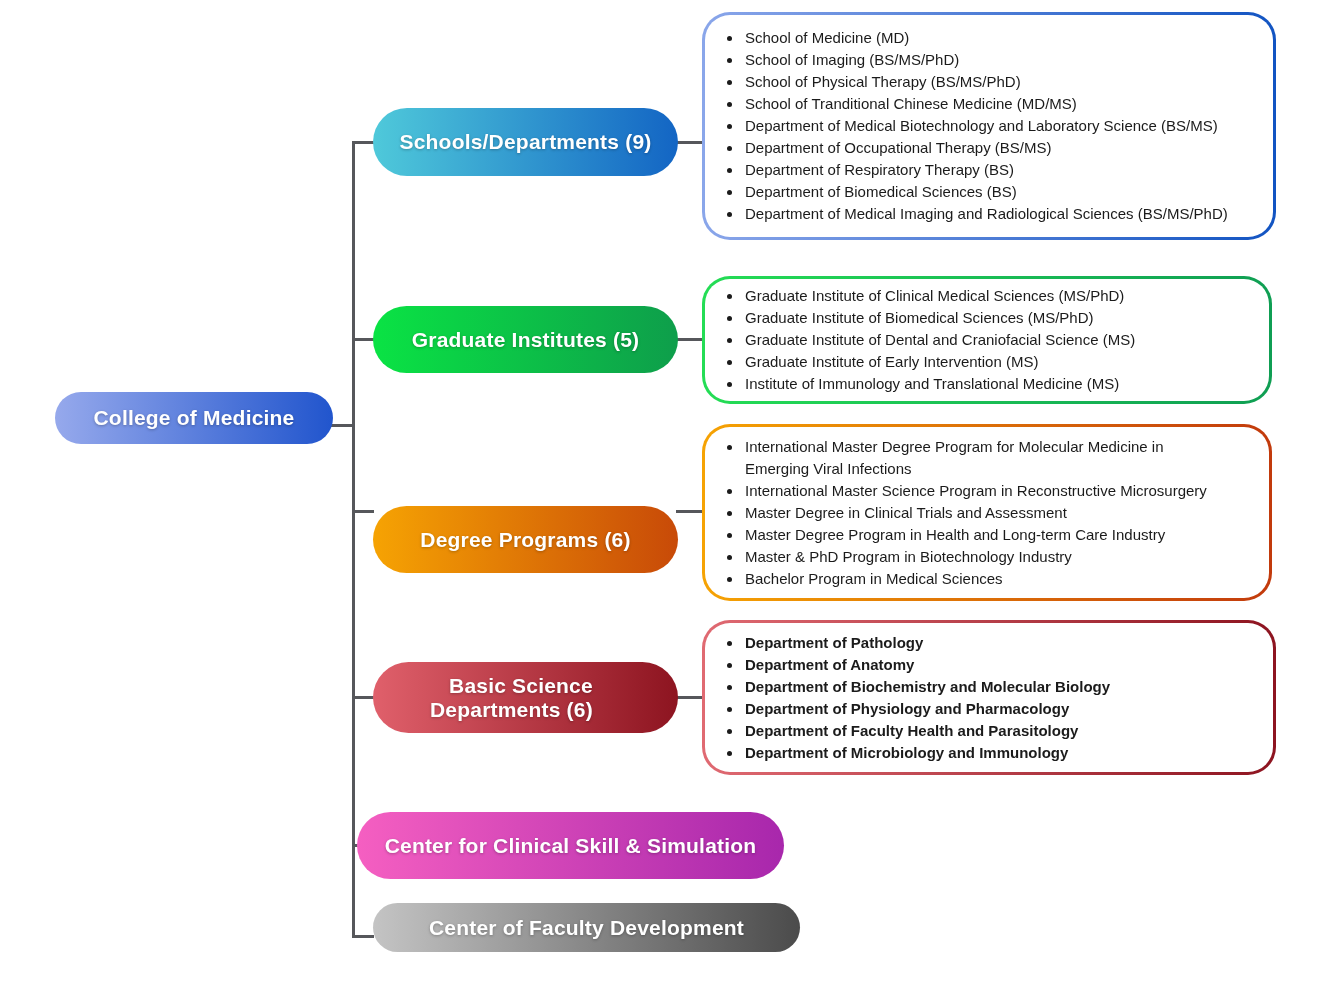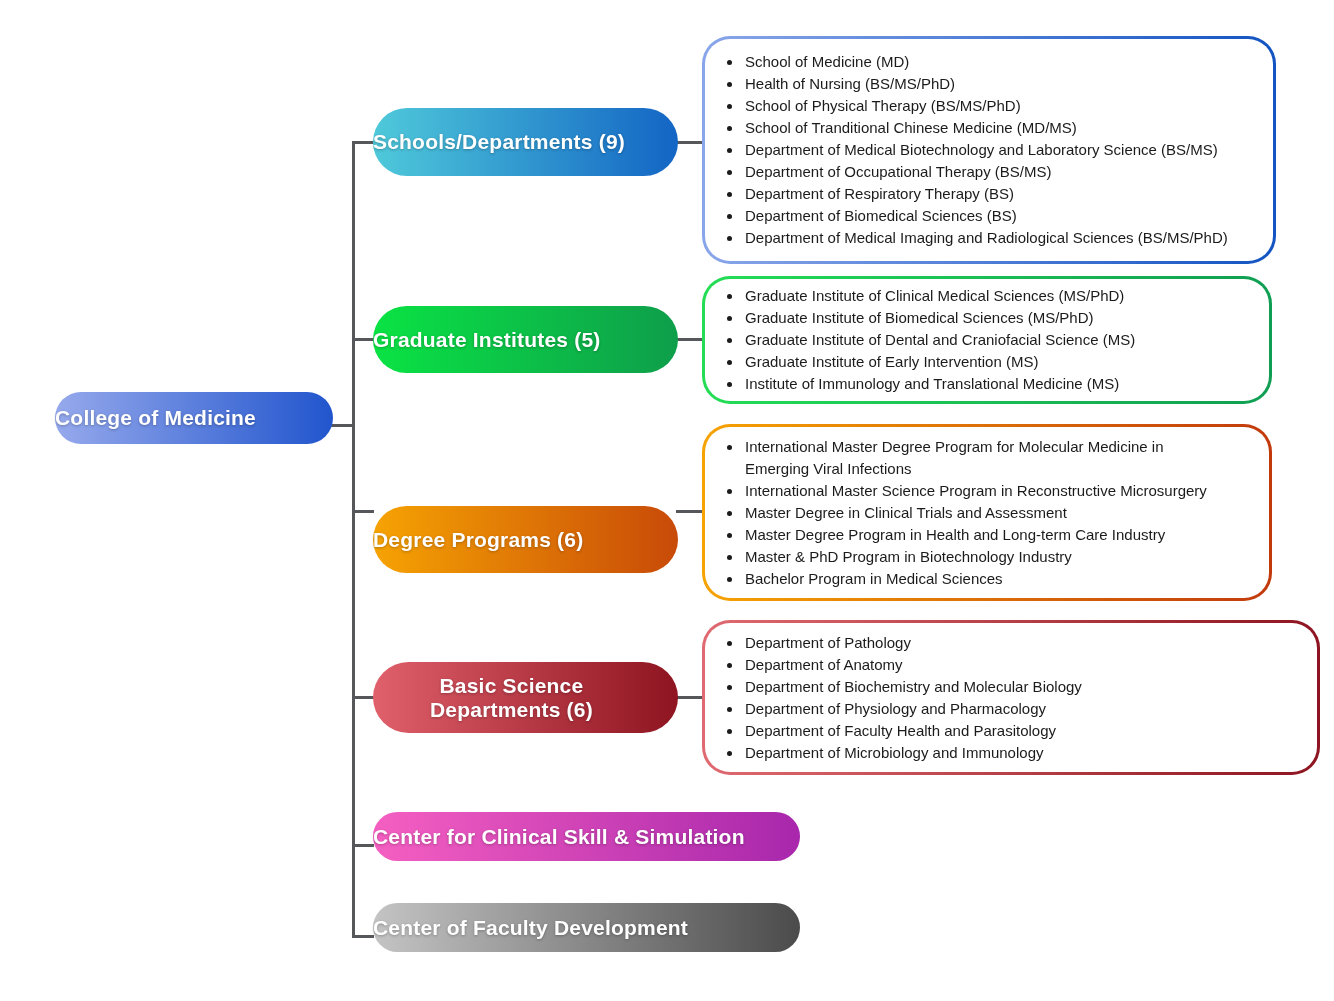--- a/index.html
+++ b/index.html
@@ -12,31 +12,32 @@
     overflow: hidden;
     --connector: #56575b;
     --list-text: #1b1b1b;
   }
   .line { position:absolute; background: var(--connector); }
   .pill {
     position: absolute;
     border-radius: 40px;
     display: flex;
     align-items: center;
+    justify-content: center;
     color: #ffffff;
     font-weight: bold;
     font-size: 21px;
     box-sizing: border-box;
   }
   .pill .lbl {
     white-space: pre-line;
     text-shadow: 0 1px 3px rgba(0,0,0,0.28);
     letter-spacing: 0.2px;
   }
-  .pill-left { justify-content: flex-start; padding-left: 57px; text-align: center; }
+  .pill-left { justify-content: flex-start; padding-left: 57px; text-align: right; }
   .lbox {
     position: absolute;
     border-radius: 28px;
     padding: 3px;
     box-sizing: border-box;
   }
   .lbox-inner {
     background: #ffffff;
     border-radius: 25px;
     width: 100%;
@@ -88,32 +89,32 @@
   <div class="pill" style="left: 373px; top: 306px; width: 305px; height: 67px; background: linear-gradient(90deg, rgb(10, 227, 68), rgb(14, 158, 75));">
     <span class="lbl">Graduate Institutes (5)</span>
   </div>
   <div class="pill" style="left: 373px; top: 506px; width: 305px; height: 67px; background: linear-gradient(90deg, rgb(246, 163, 3), rgb(200, 74, 8));">
     <span class="lbl">Degree Programs (6)</span>
   </div>
   <div class="pill pill-left" style="left: 373px; top: 662px; width: 305px; height: 71px; background: linear-gradient(90deg, rgb(224, 96, 107), rgb(141, 20, 32));">
     <span class="lbl">Basic Science
 Departments (6)</span>
   </div>
-  <div class="pill" style="left: 373px; top: 812px; width: 427px; height: 49px; background: linear-gradient(90deg, rgb(245, 95, 193), rgb(168, 39, 172));">
+  <div class="pill" style="left: 357px; top: 812px; width: 427px; height: 67px; background: linear-gradient(90deg, rgb(245, 95, 193), rgb(168, 39, 172));">
     <span class="lbl">Center for Clinical Skill &amp; Simulation</span>
   </div>
   <div class="pill" style="left: 373px; top: 903px; width: 427px; height: 49px; background: linear-gradient(90deg, rgb(196, 196, 196), rgb(75, 75, 75));">
     <span class="lbl">Center of Faculty Development</span>
   </div>
 
-  <div class="lbox" style="left: 702px; top: 36px; width: 574px; height: 228px; background: linear-gradient(90deg, rgb(138, 166, 234), rgb(18, 84, 194));">
+  <div class="lbox" style="left: 702px; top: 12px; width: 574px; height: 228px; background: linear-gradient(90deg, rgb(138, 166, 234), rgb(18, 84, 194));">
     <div class="lbox-inner">
       <ul>
           <li>School of Medicine (MD)</li>
-          <li>Health of Nursing (BS/MS/PhD)</li>
+          <li>School of Imaging (BS/MS/PhD)</li>
           <li>School of Physical Therapy (BS/MS/PhD)</li>
           <li>School of Tranditional Chinese Medicine (MD/MS)</li>
           <li>Department of Medical Biotechnology and Laboratory Science (BS/MS)</li>
           <li>Department of Occupational Therapy (BS/MS)</li>
           <li>Department of Respiratory Therapy (BS)</li>
           <li>Department of Biomedical Sciences (BS)</li>
           <li>Department of Medical Imaging and Radiological Sciences (BS/MS/PhD)</li>
         </ul>
     </div>
   </div>
@@ -133,21 +134,21 @@
       <ul>
           <li>International Master Degree Program for Molecular Medicine in Emerging Viral Infections</li>
           <li>International Master Science Program in Reconstructive Microsurgery</li>
           <li>Master Degree in Clinical Trials and Assessment</li>
           <li>Master Degree Program in Health and Long-term Care Industry</li>
           <li>Master &amp; PhD Program in Biotechnology Industry</li>
           <li>Bachelor Program in Medical Sciences</li>
         </ul>
     </div>
   </div>
-  <div class="lbox" style="left: 702px; top: 620px; width: 618px; height: 155px; background: linear-gradient(90deg, rgb(224, 106, 114), rgb(141, 20, 32));">
+  <div class="lbox" style="left: 702px; top: 620px; width: 574px; height: 155px; background: linear-gradient(90deg, rgb(224, 106, 114), rgb(141, 20, 32)); font-weight: bold;">
     <div class="lbox-inner">
       <ul>
           <li>Department of Pathology</li>
           <li>Department of Anatomy</li>
           <li>Department of Biochemistry and Molecular Biology</li>
           <li>Department of Physiology and Pharmacology</li>
           <li>Department of Faculty Health and Parasitology</li>
           <li>Department of Microbiology and Immunology</li>
         </ul>
     </div>

